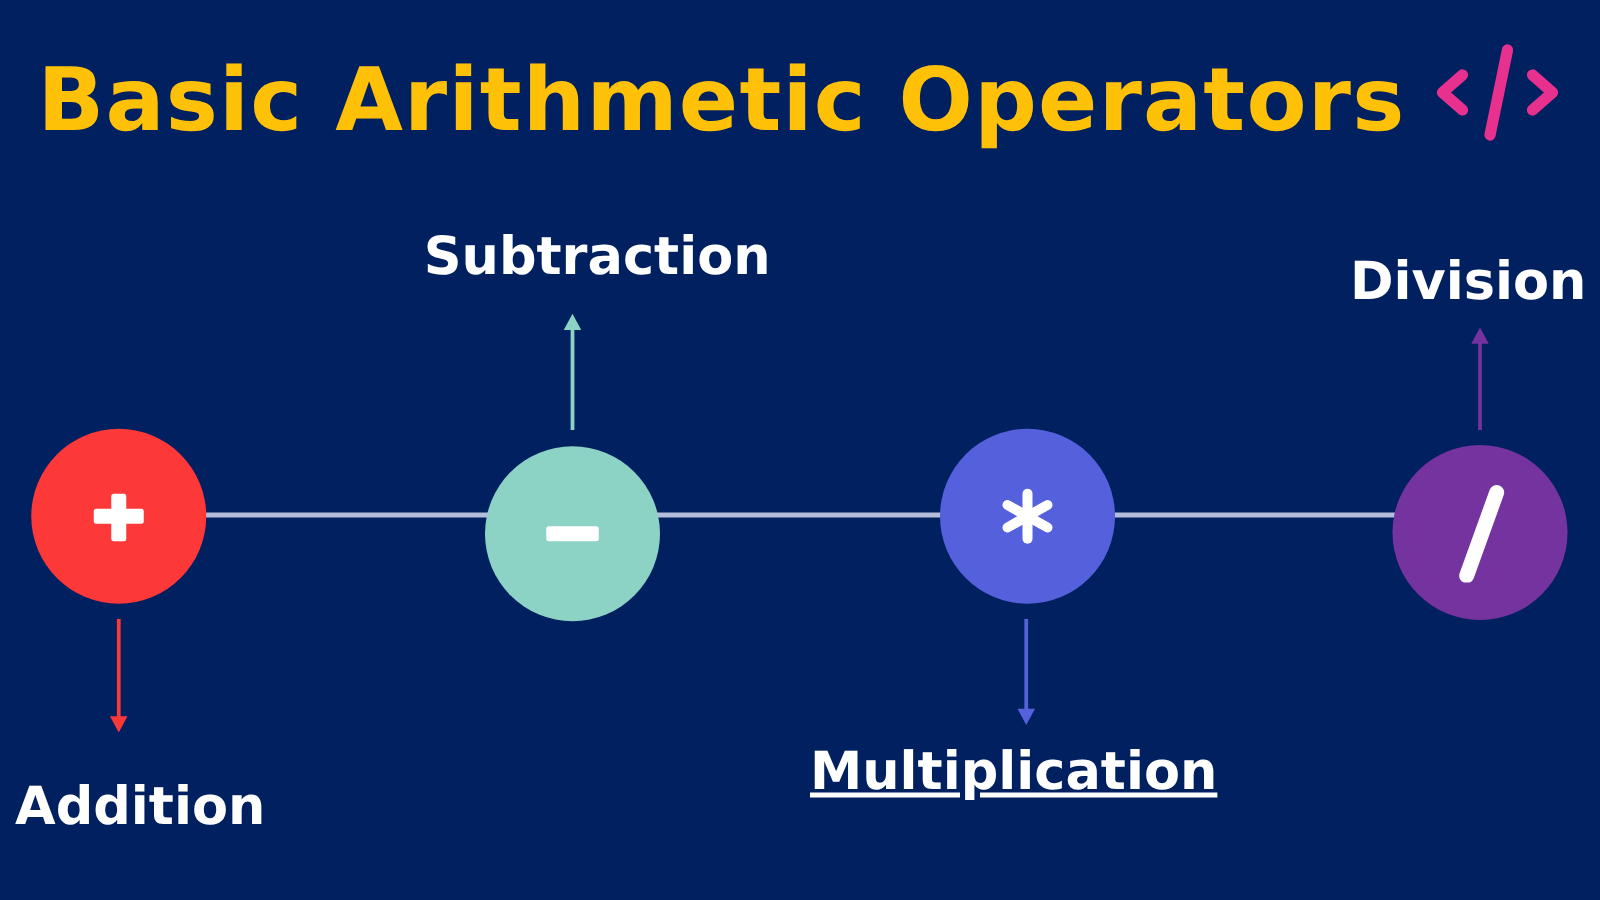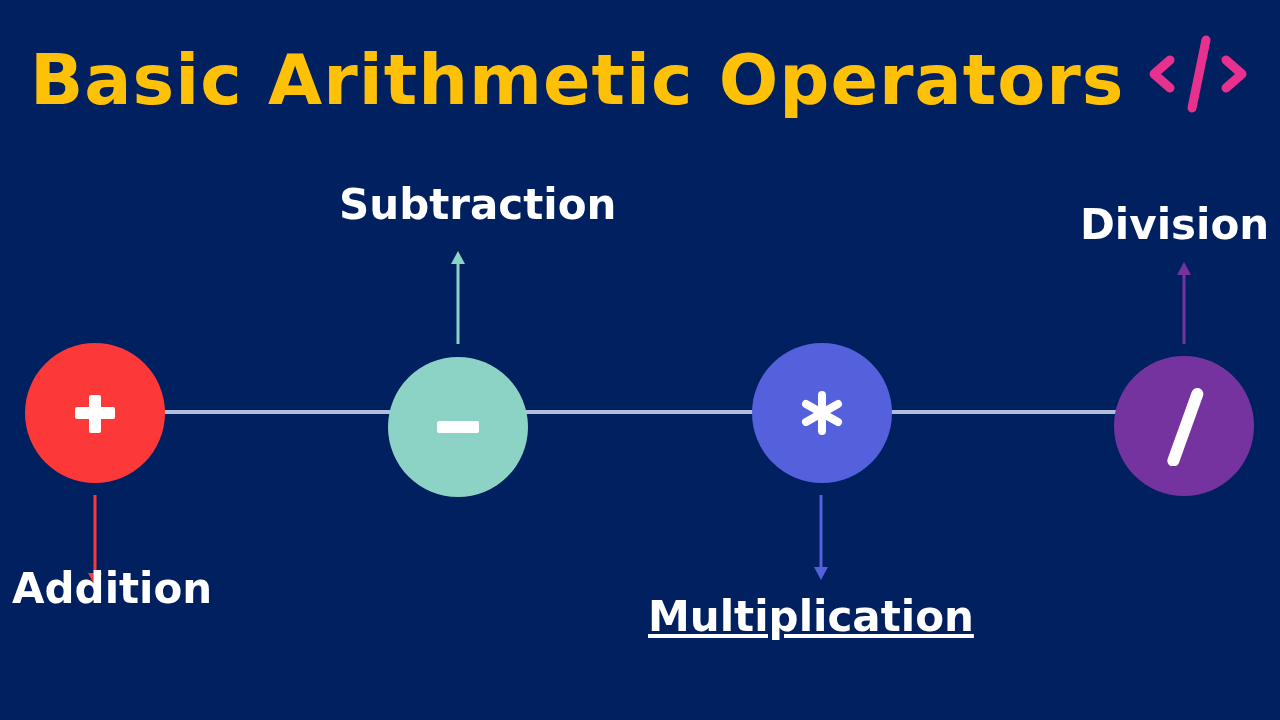--- a/index.html
+++ b/index.html
@@ -35,21 +35,21 @@
 <div class="node" style="left:25px; top:343px; background:#fd3838;">
   <svg viewBox="0 0 60 60">
     <rect x="24" y="12" width="12" height="38" rx="2" fill="#fff"></rect>
     <rect x="10" y="24" width="40" height="12" rx="2" fill="#fff"></rect>
   </svg>
 </div>
 <svg class="arrow" style="left:88px; top:495px;" width="14" height="92" viewBox="0 0 14 92">
   <line x1="7" y1="0" x2="7" y2="80" stroke="#fd3838" stroke-width="3"></line>
   <polygon points="0,78 14,78 7,91" fill="#fd3838"></polygon>
 </svg>
-<div class="label" style="left:12px; top:564px;text-align:center;">Addition</div>
+<div class="label" style="left:12px; top:620px;text-align:center;">Addition</div>
 
 <div class="node" style="left:388px; top:357px; background:#8dd3c5;">
   <svg viewBox="0 0 60 60">
     <rect x="9" y="24" width="42" height="12" rx="2" fill="#fff"></rect>
   </svg>
 </div>
 <svg class="arrow" style="left:451px; top:251px;" width="14" height="93" viewBox="0 0 14 93">
   <polygon points="0,13 14,13 7,0" fill="#8dd3c5"></polygon>
   <line x1="7" y1="11" x2="7" y2="93" stroke="#8dd3c5" stroke-width="3"></line>
 </svg>

